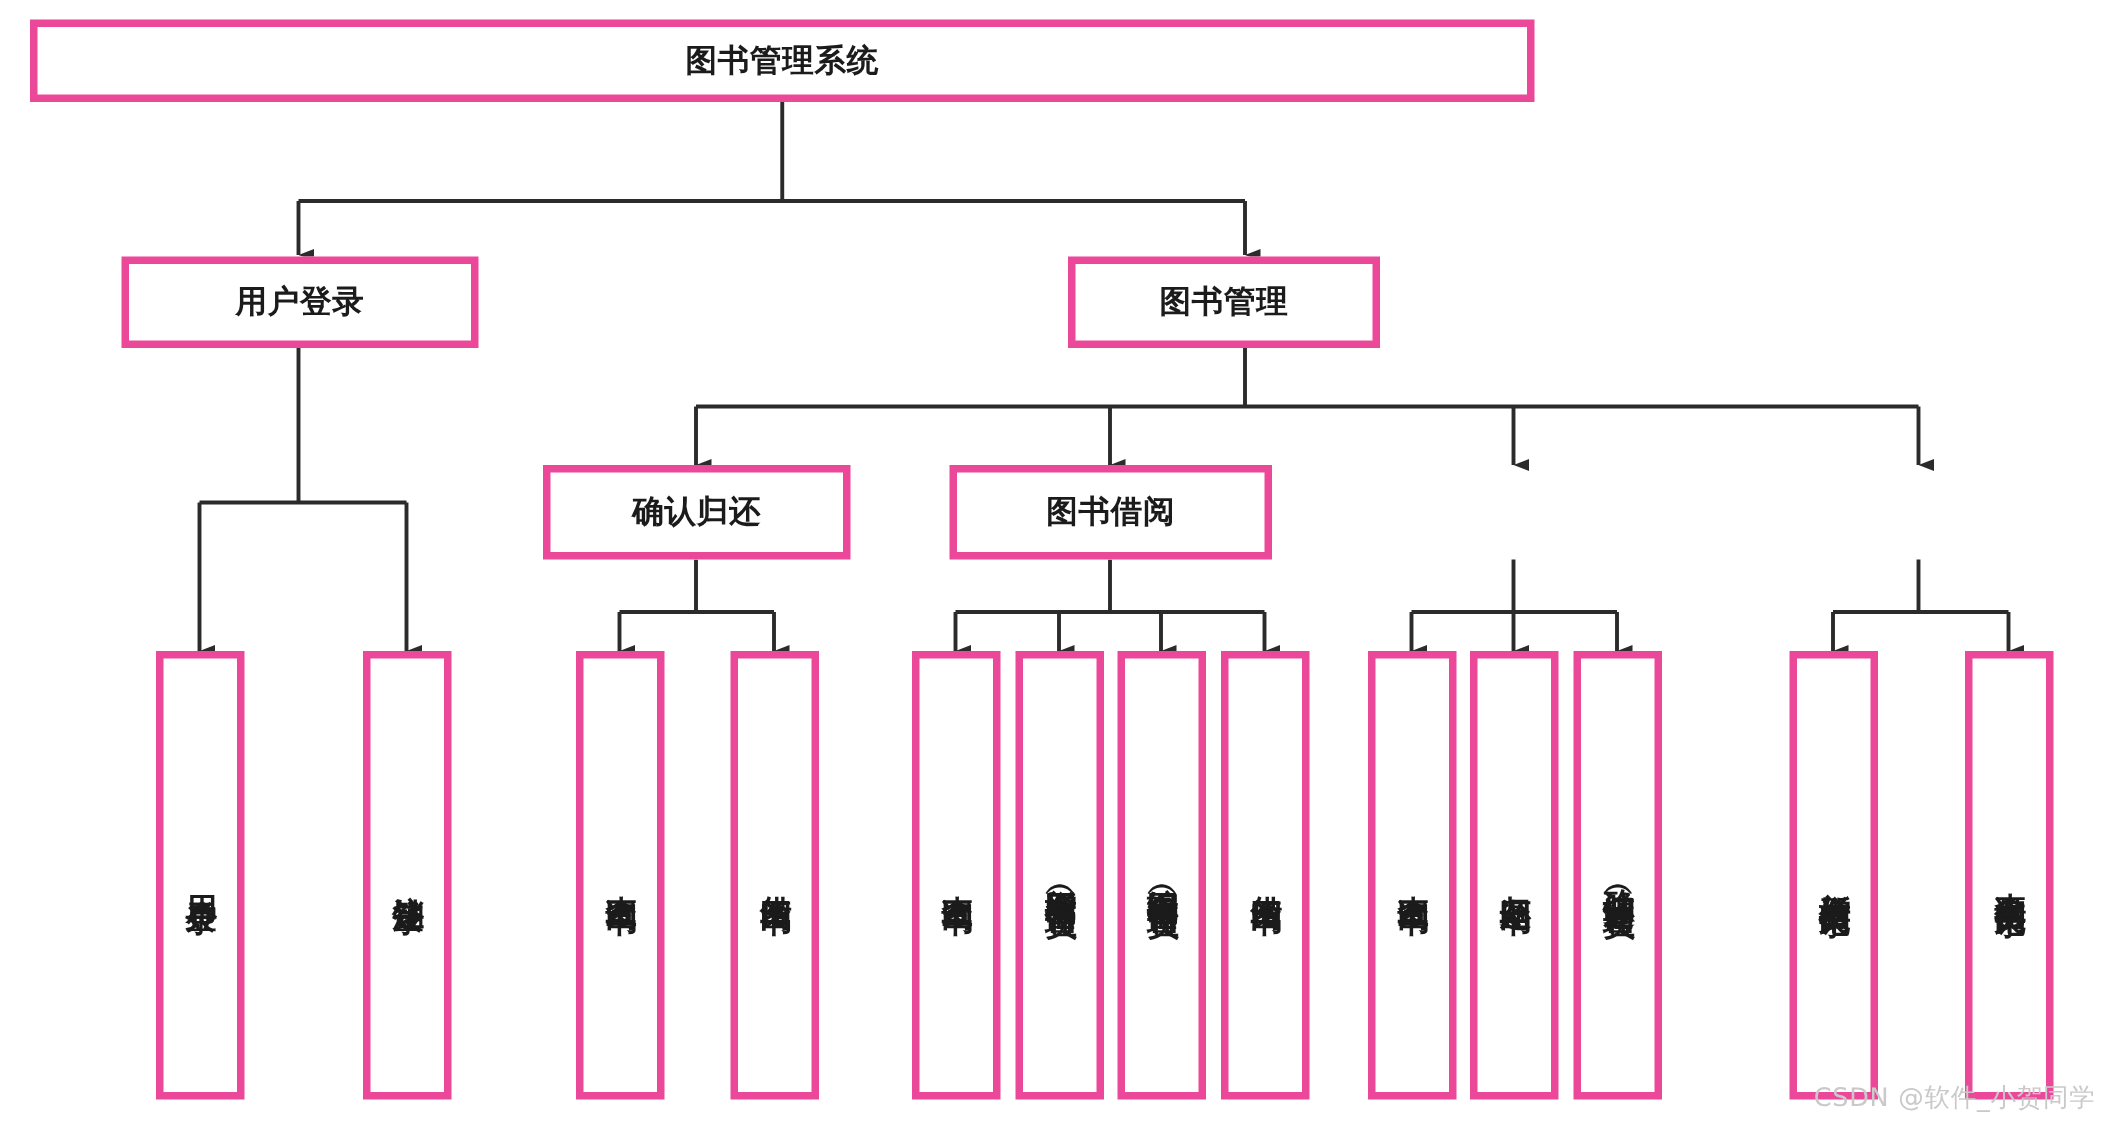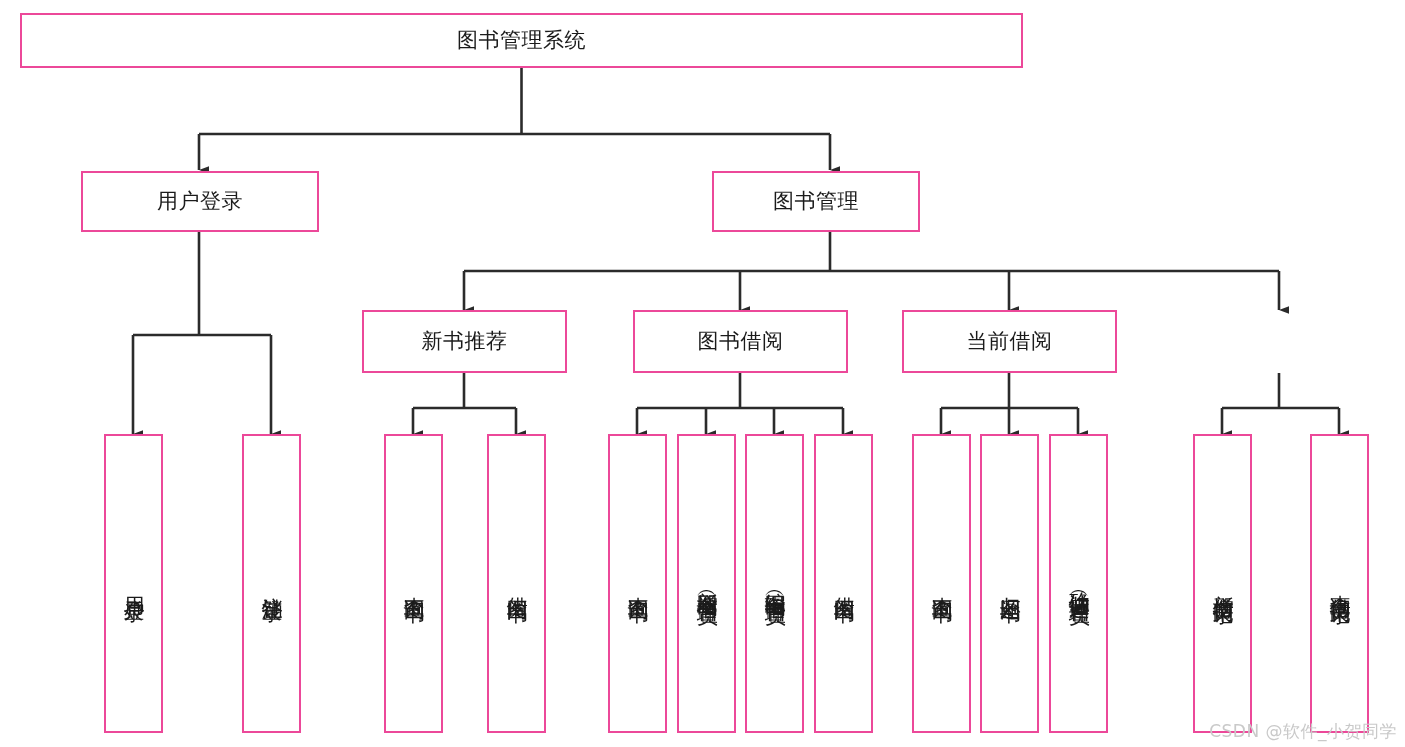--- a/index.html
+++ b/index.html
@@ -17,26 +17,27 @@
   #wires{
     position:absolute;
     left:0; top:0;
     width:1405px; height:747px;
     pointer-events:none;
   }
   .node{
     position:absolute;
     box-sizing:border-box;
     background:#ffffff;
-    border:2px solid #ec4899;
+    border:5px solid #ec4899;
     display:flex;
     align-items:center;
     justify-content:center;
     color:#1b1b1b;
     z-index:2;
+    font-weight:bold;
   }
   .node.h{
     font-size:21px;
     letter-spacing:0.5px;
     line-height:1.1;
   }
   .node.v{
     font-size:21px;
   }
   .vtext{
@@ -121,27 +122,24 @@
   </div>
 
   <div class="node h" style="left:81px;top:171px;width:238px;height:61px;">
     <span>用户登录</span>
   </div>
   <div class="node h" style="left:712px;top:171px;width:208px;height:61px;text-align:right;">
     <span>图书管理</span>
   </div>
 
   <div class="node h" style="left:362px;top:310px;width:205px;height:63px;">
-    <span>新书推荐</span>
+    <span>确认归还</span>
   </div>
   <div class="node h" style="left:633px;top:310px;width:215px;height:63px;text-align:center;">
     <span>图书借阅</span>
-  </div>
-  <div class="node h" style="left:902px;top:310px;width:215px;height:63px;">
-    <span>当前借阅</span>
   </div>
 
   <div class="node v" style="left:104px;top:434px;width:59px;height:299px;">
     <span class="vtext">用户登录</span>
   </div>
   <div class="node v" style="left:242px;top:434px;width:59px;height:299px;">
     <span class="vtext">注销登录</span>
   </div>
 
   <div class="node v" style="left:384px;top:434px;width:59px;height:299px;">

